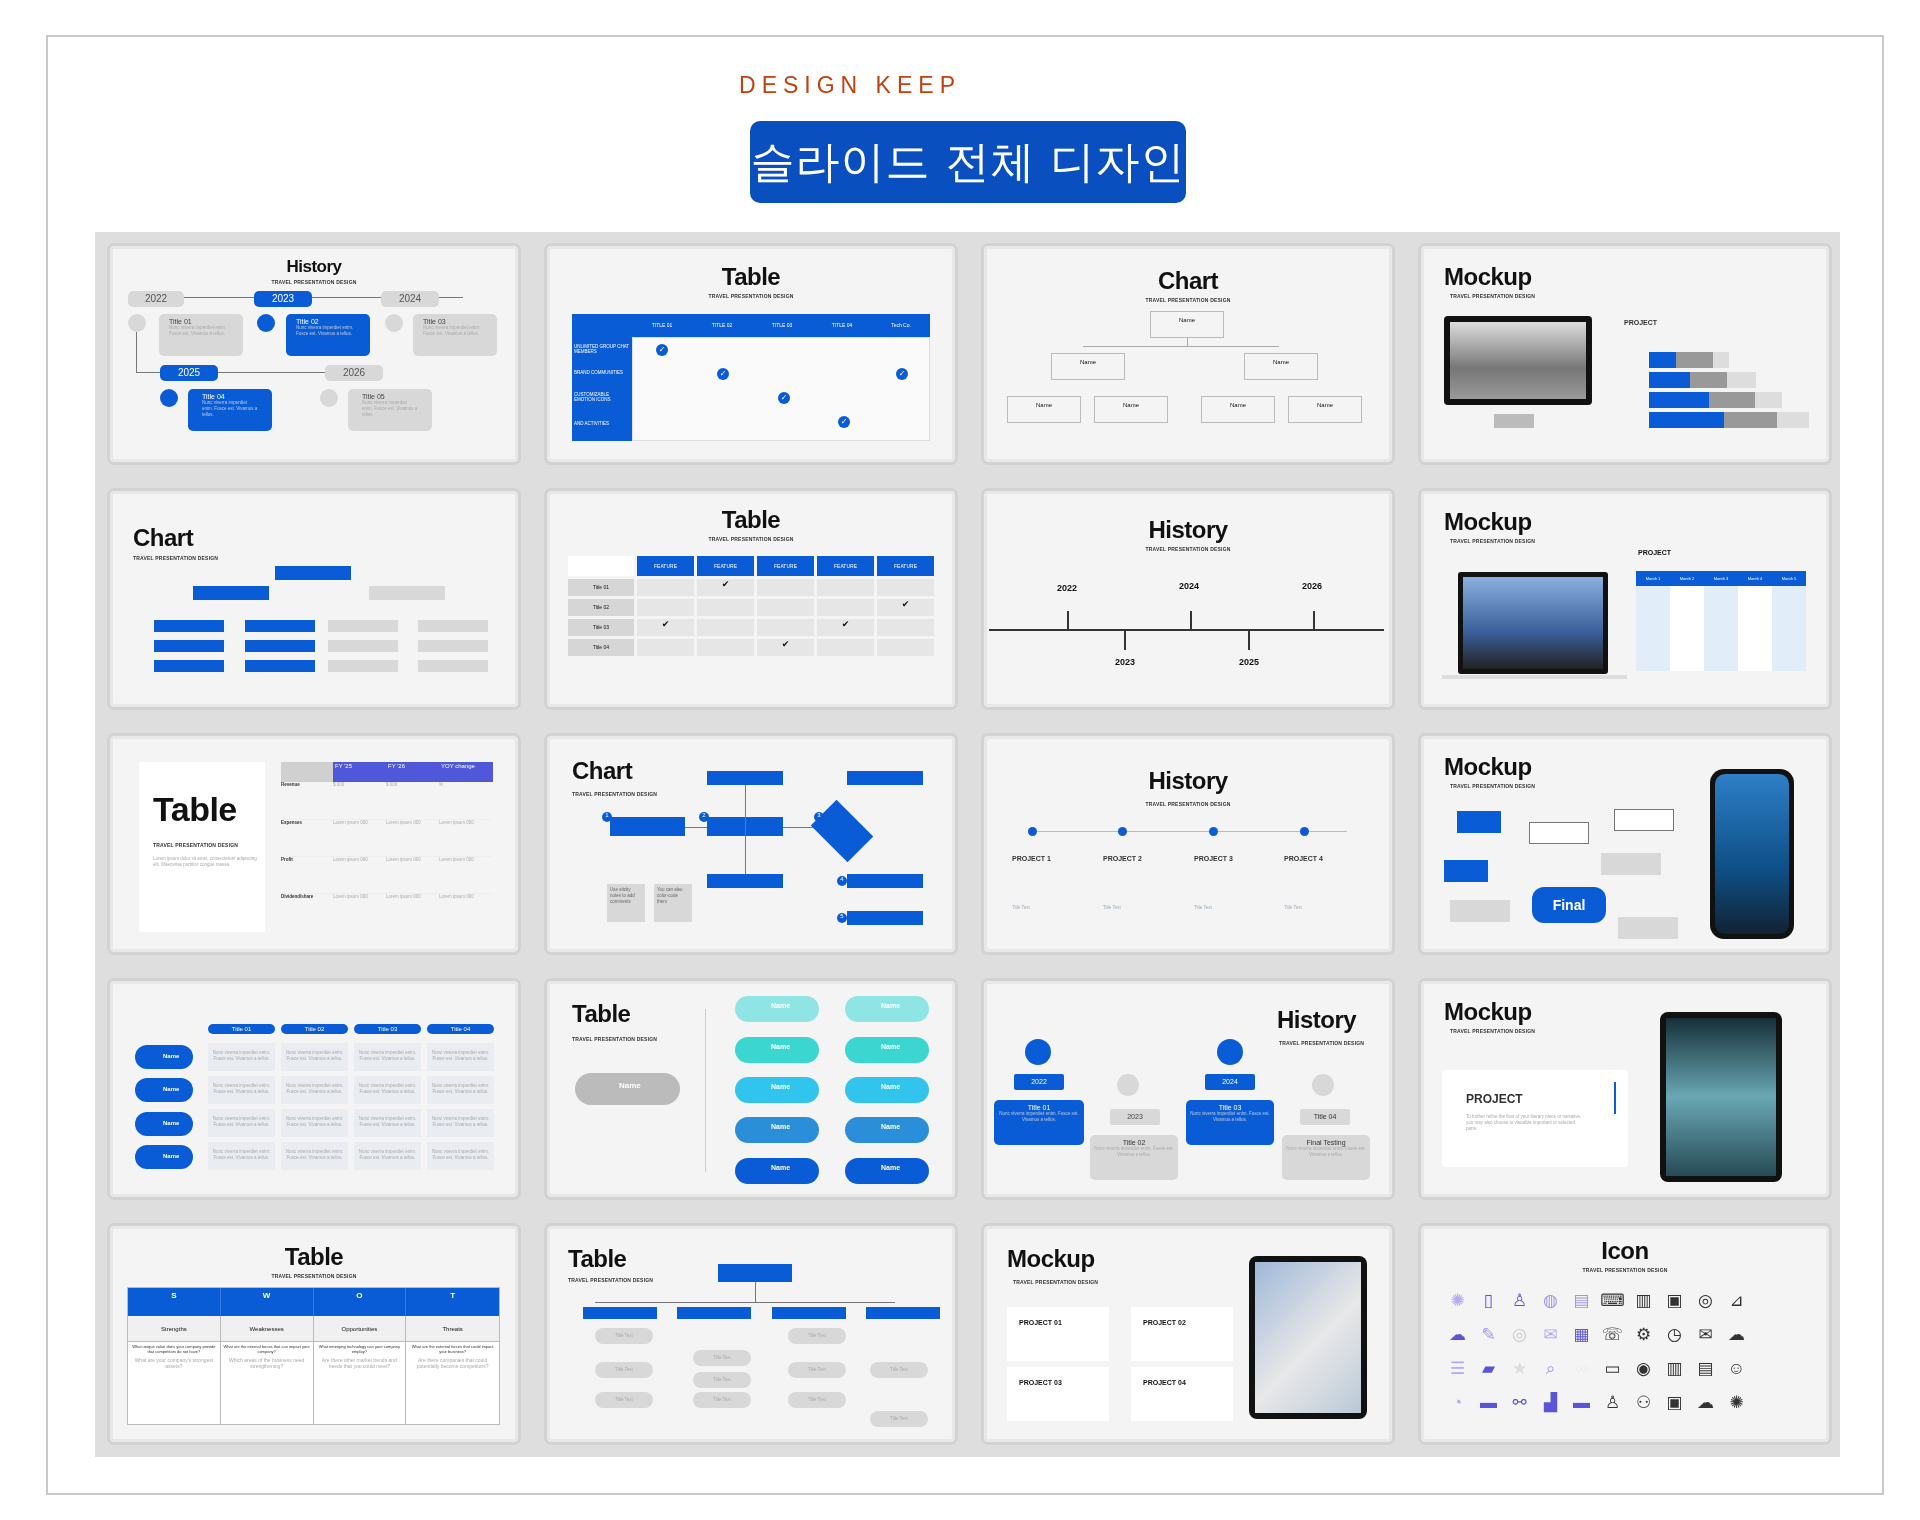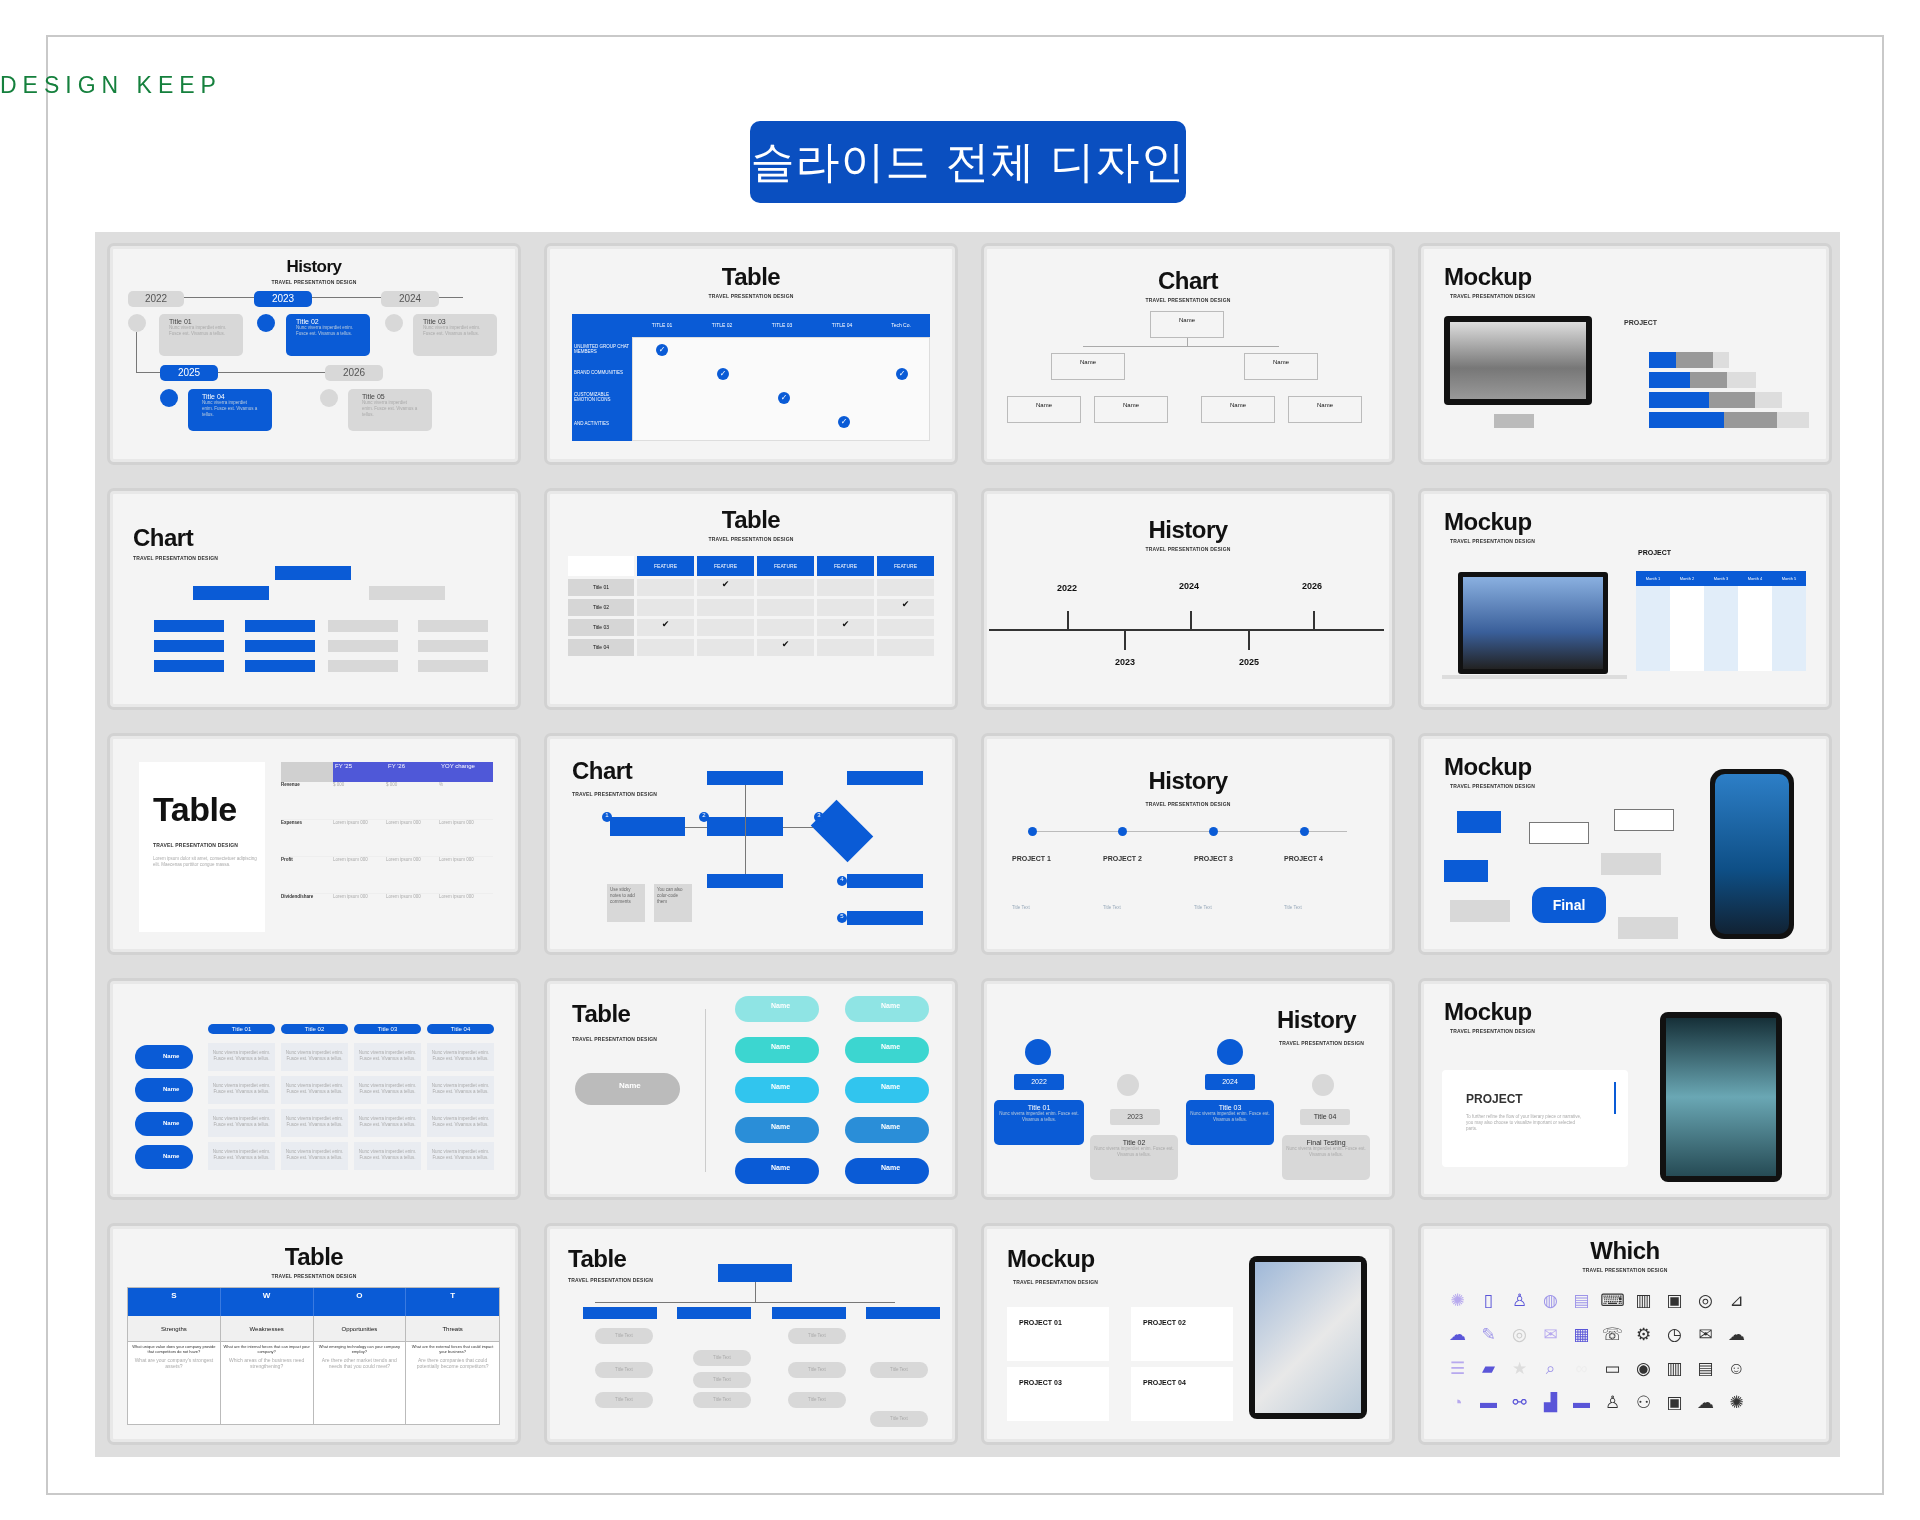--- a/index.html
+++ b/index.html
@@ -1,18 +1,18 @@
 <!DOCTYPE html>
 <html><head>
 <meta charset="utf-8">
 <style>
 *{box-sizing:border-box;margin:0;padding:0}
 body{width:1920px;height:1520px;background:#fff;font-family:"Liberation Sans",sans-serif;position:relative;overflow:hidden;color:#111}
 .frame{position:absolute;left:46px;top:35px;width:1838px;height:1460px;border:2px solid #c9c9c9}
-.brand{position:absolute;left:0;width:1700px;top:72px;font-size:23px;letter-spacing:6px;color:#15803d;font-weight:300}
+.brand{position:absolute;left:0;width:1700px;top:72px;text-align:center;font-size:23px;letter-spacing:6px;color:#c2410c;font-weight:300}
 .pill{position:absolute;left:750px;top:121px;width:436px;height:82px;background:#0a4fc0;border-radius:10px;color:#fff;font-size:44px;display:flex;align-items:center;justify-content:center;font-family:"DejaVu Sans",sans-serif;letter-spacing:1px}
 .panel{position:absolute;left:95px;top:232px;width:1745px;height:1225px;background:#dedede}
 .tile{position:absolute;width:408px;height:216px;background:#f4f4f4;border:3px solid #e8e8e8;box-shadow:0 0 0 3px #d2d2d2;border-radius:4px;overflow:hidden}
 .t-title{position:absolute;font-weight:bold;color:#111;font-size:24px;letter-spacing:-0.5px}
 .t-sub{position:absolute;font-size:5px;font-weight:bold;color:#333;letter-spacing:0.2px}
 .c{text-align:center}
 .blue{background:#0a5bd6;color:#fff}
 .gray{background:#d8d8d8;color:#555}
 .box{position:absolute;border-radius:5px;font-size:8px}
 .tiny{font-size:4.5px;color:#aaa;line-height:6px}
@@ -458,21 +458,21 @@
     <div class="abs" style="left:20px;top:78px;width:102px;height:54px;background:#fff;font-size:7px;font-weight:bold;padding:12px 12px">PROJECT 01</div>
     <div class="abs" style="left:144px;top:78px;width:102px;height:54px;background:#fff;font-size:7px;font-weight:bold;padding:12px 12px">PROJECT 02</div>
     <div class="abs" style="left:20px;top:138px;width:102px;height:54px;background:#fff;font-size:7px;font-weight:bold;padding:12px 12px">PROJECT 03</div>
     <div class="abs" style="left:144px;top:138px;width:102px;height:54px;background:#fff;font-size:7px;font-weight:bold;padding:12px 12px">PROJECT 04</div>
     <div class="abs" style="left:262px;top:27px;width:118px;height:163px;background:#111;border-radius:8px;padding:6px">
         <div style="width:100%;height:100%;background:linear-gradient(135deg,#9fb8d8,#e8e8e8 55%,#b9c9d8)"></div>
       </div>
   </div>
 
   <div class="tile" style="left:1326px;top:994px">
-    <div class="t-title" style="left:0;width:402px;top:8px;text-align:center">Which</div>
+    <div class="t-title" style="left:0;width:402px;top:8px;text-align:center">Icon</div>
     <div class="t-sub c" style="left:0;width:402px;top:38px">TRAVEL PRESENTATION DESIGN</div>
     <div class="icon-grid" style="left:18px;top:60px">
       <span style="color:#b7a9ee">✺</span>
         <span style="color:#5a55d8">▯</span>
         <span style="color:#5a55d8">♙</span>
         <span style="color:#9d94e8">◍</span>
         <span style="color:#9d94e8">▤</span>
         <span style="color:#333">⌨</span>
         <span style="color:#333">▥</span>
         <span style="color:#333">▣</span>

